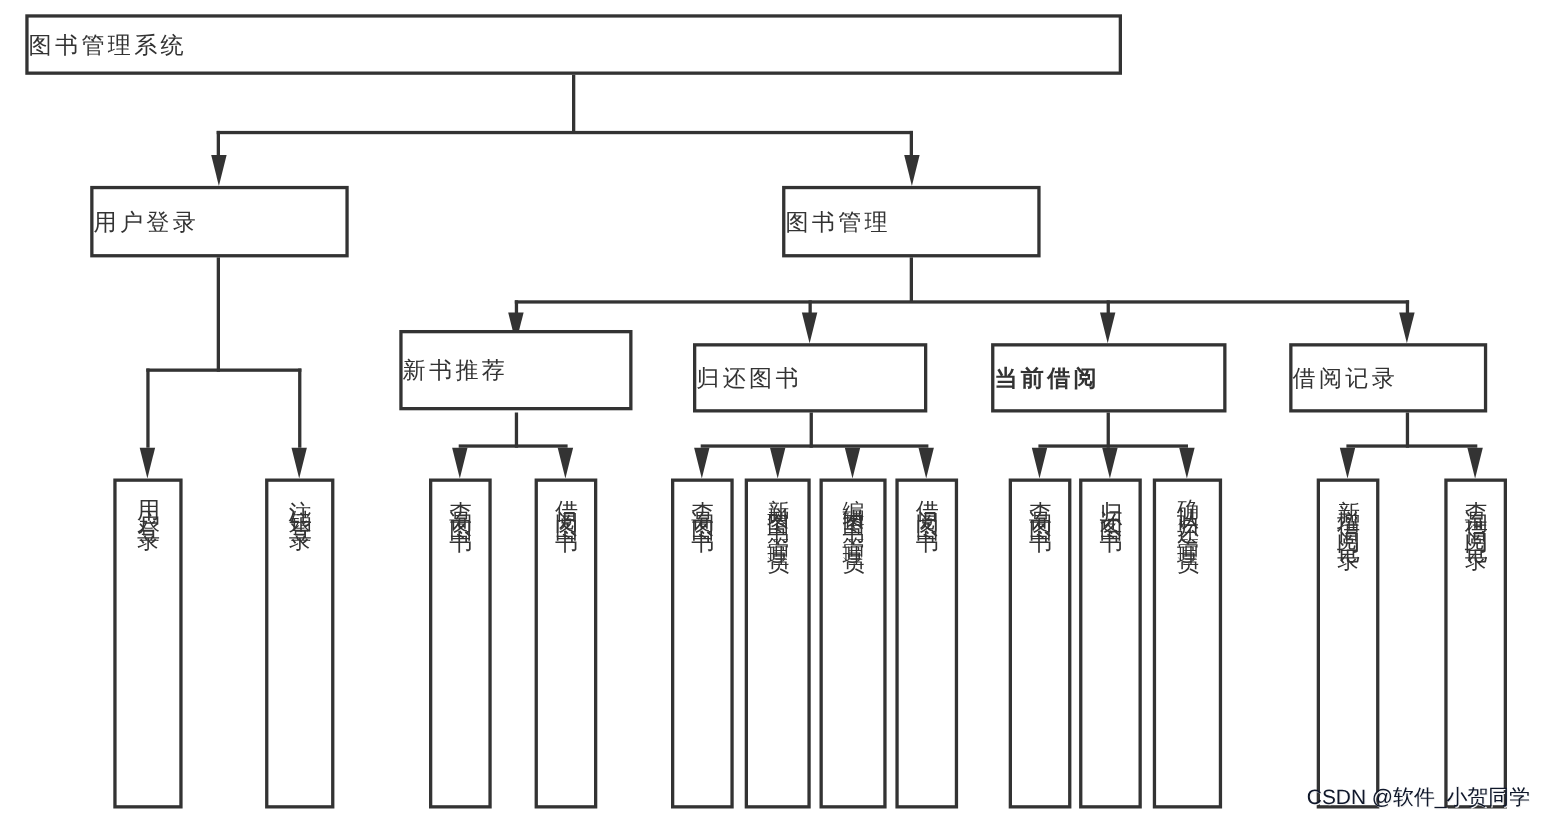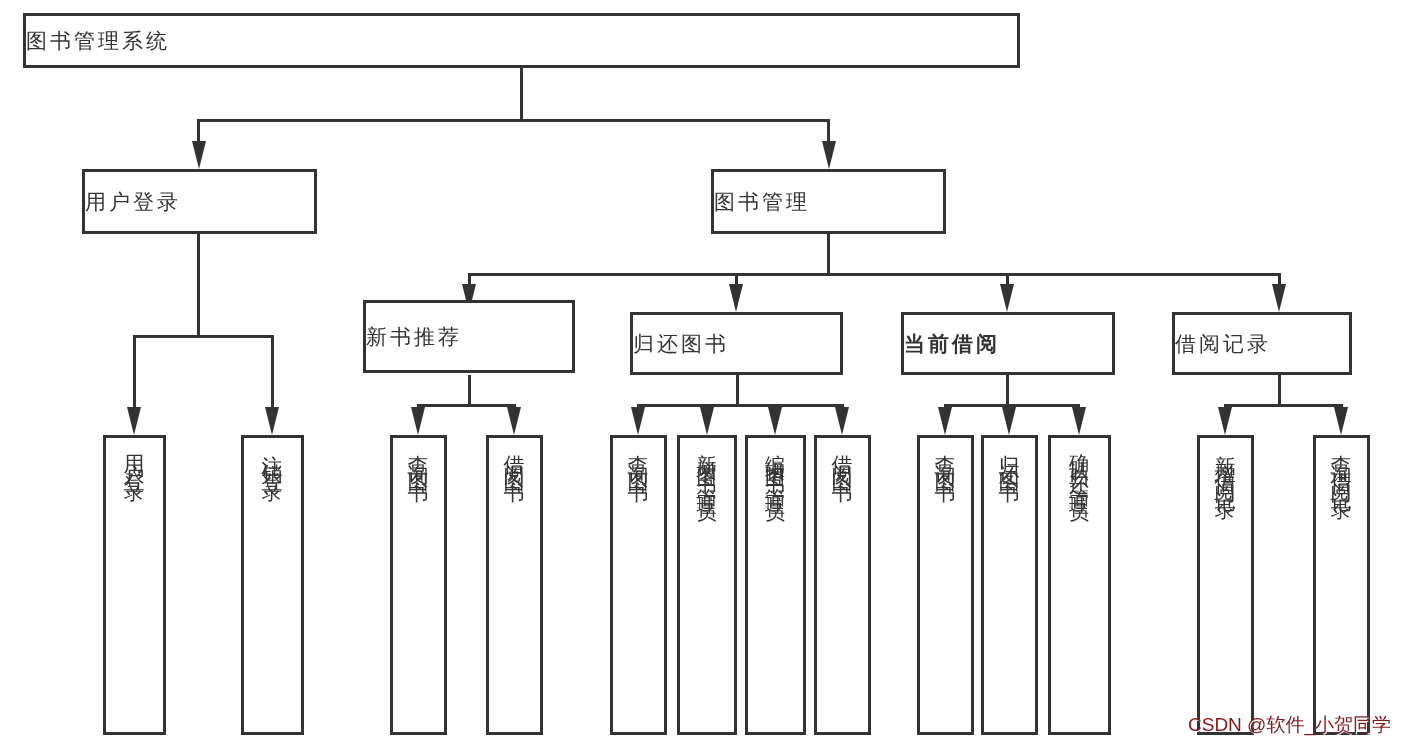--- a/index.html
+++ b/index.html
@@ -46,21 +46,21 @@
     position: absolute;
     width: 0; height: 0;
     border-left: 7px solid transparent;
     border-right: 7px solid transparent;
     border-top: 28px solid #333333;
   }
   .watermark {
     position: absolute;
     left: 1188px; top: 712px;
     font-size: 19px;
-    color: #7f1d1d;
+    color: #0f172a;
     white-space: nowrap;
     text-shadow: 1px 1px 0 #f1f1f1;
   }
 </style>
 </head>
 <body>
 
 <div id="canvas">
 
   <div class="node hnode" style="left:23px; top:13px; width:997px; height:55px;">

